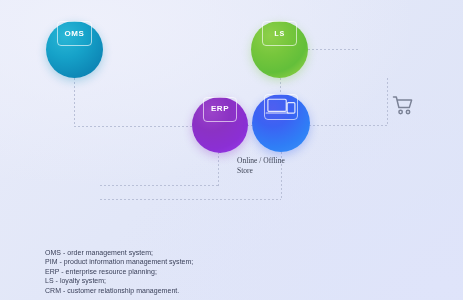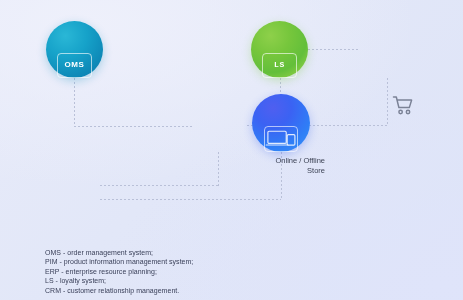--- a/index.html
+++ b/index.html
@@ -28,21 +28,21 @@
   .edge.v{
     width:1px;
     background-image:linear-gradient(to bottom,#b9c0d8 0 2px,rgba(0,0,0,0) 2px 4px);
     background-size:1px 4px;background-repeat:repeat-y;
   }
 
   
   .node{
     position:absolute;
     border-radius:50%;
-    display:flex;align-items:flex-end;justify-content:center;
+    display:flex;align-items:flex-start;justify-content:center;
   }
   .node .glow{
     position:absolute;inset:-4px;border-radius:50%;
     background:rgba(255,255,255,.35);
     filter:blur(5px);z-index:-1;
   }
   .node .plate{
     width:60%;height:44%;
     border:1px solid rgba(255,255,255,.62);
     border-radius:4px;
@@ -74,25 +74,26 @@
     box-shadow:0 3px 10px rgba(59,98,243,.32);}
   #node-pim{left:44px;top:170px;width:56px;height:56px;
     background:radial-gradient(circle at 34% 26%,#f7a11e 0%,#f3901a 35%,#ef8118 68%,#f6b41f 100%);
     box-shadow:0 3px 10px rgba(243,144,26,.30);}
 
   
   .store-icon{width:34px;height:22px;display:block;}
 
   .node-label{
     position:absolute;
-    text-align:right;
+    text-align:left;
     color:#3e4456;
     font-size:7.5px;
     line-height:9.5px;
     white-space:pre-line;
+    font-family:Liberation Serif, serif;
   }
   #label-store{left:237px;top:156px;width:88px;}
 
   
   #cart-icon{position:absolute;left:392px;top:95px;width:22px;height:21px;}
 
   
   #legend{
     position:absolute;left:45px;top:248px;
     color:#3b415a;font-size:7px;line-height:9.4px;
@@ -131,20 +132,26 @@
   </div>
 
   <div class="node" id="node-ls">
     <div class="glow"></div>
     <div class="plate">
       <span>LS</span>
     </div>
   </div>
 
 
+  <div class="node" id="node-erp">
+    <div class="glow"></div>
+    <div class="plate">
+      <span>ERP</span>
+    </div>
+  </div>
 
   <div class="node" id="node-store">
     <div class="glow"></div>
     <div class="plate">
       <svg class="store-icon" viewBox="0 0 34 22">
         <rect x="3" y="3" width="19" height="12.5" rx="1.2" fill="none" stroke="#ffffff" stroke-width="1.2" stroke-opacity=".85"></rect>
         <path d="M1.2 17.2 H23.8" stroke="#ffffff" stroke-width="1.2" stroke-opacity=".85" stroke-linecap="round"></path>
         <rect x="23" y="6.5" width="8" height="10.8" rx="1.2" fill="none" stroke="#ffffff" stroke-width="1.2" stroke-opacity=".85"></rect>
       </svg>
     </div>

